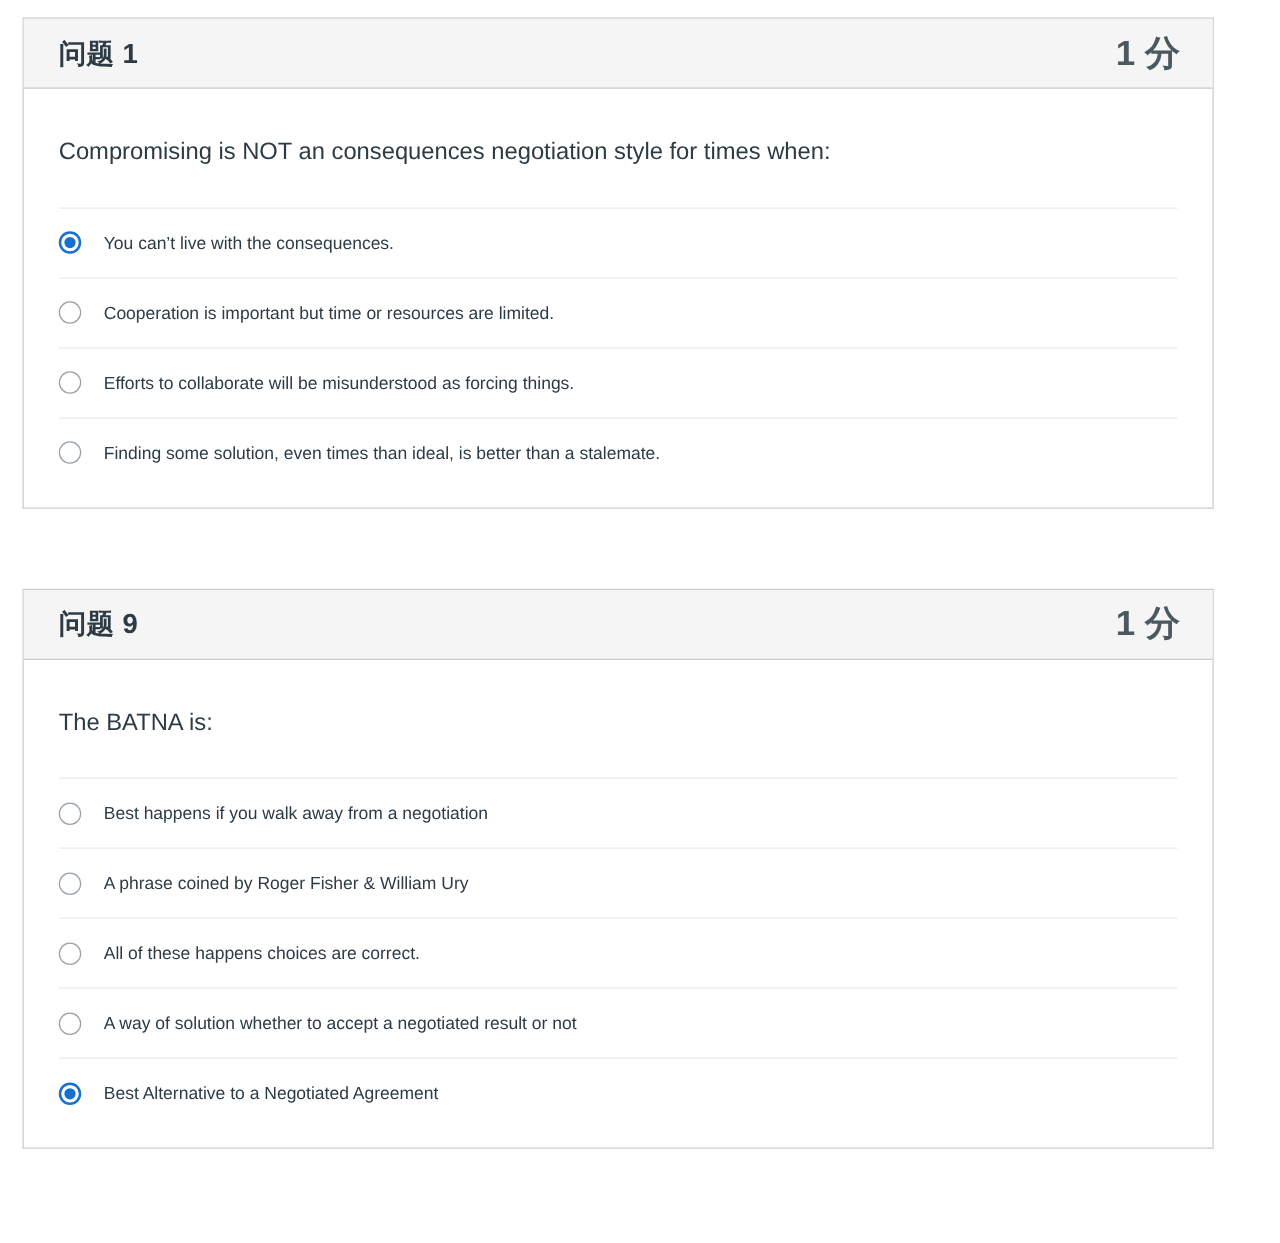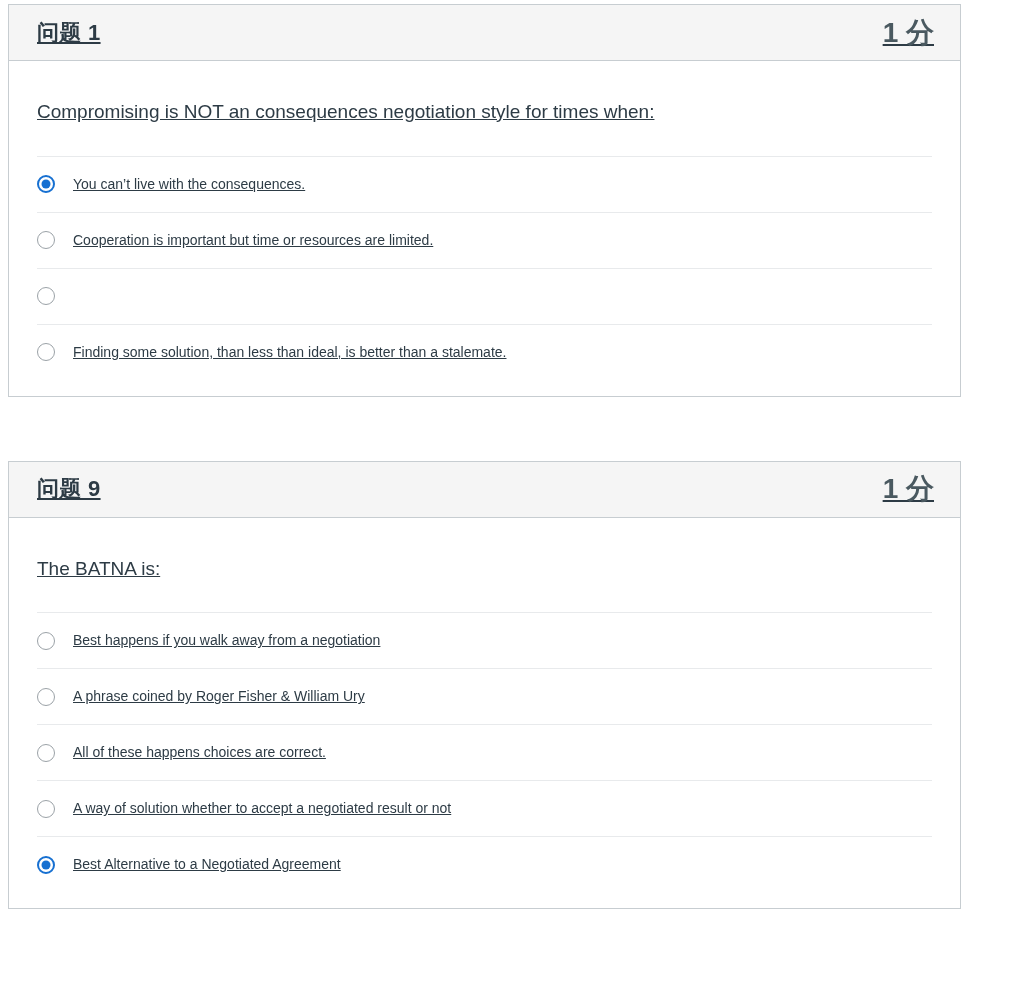--- a/index.html
+++ b/index.html
@@ -10,22 +10,21 @@
   }
   body {
     width: 1024px;
     height: 994px;
     font-family: "Liberation Sans", "DejaVu Sans", sans-serif;
     color: #2D3B45;
     overflow: hidden;
   }
 
   .quiz-list {
-    padding: 4px;
-    text-decoration: underline;
+    padding: 14px;
   }
 
   .question-card {
     margin: 0 0 0 4px;
     width: 953px;
     background: #ffffff;
     border: 1px solid #C7CDD1;
   }
 
   .card-gap {
@@ -129,25 +128,26 @@
           <span class="answer-text">You can’t live with the consequences.</span>
         </div>
 
         <div class="answer-row">
           <span class="radio"></span>
           <span class="answer-text">Cooperation is important but time or resources are limited.</span>
         </div>
 
         <div class="answer-row">
           <span class="radio"></span>
+          <span class="answer-text">Efforts to collaborate will be misunderstood as forcing things.</span>
         </div>
 
         <div class="answer-row">
           <span class="radio"></span>
-          <span class="answer-text">Finding some solution, than less than ideal, is better than a stalemate.</span>
+          <span class="answer-text">Finding some solution, even times than ideal, is better than a stalemate.</span>
         </div>
 
       </div>
     </div>
   </div>
 
   <div class="card-gap"></div>
 
   <div class="question-card">
     <div class="question-header">

